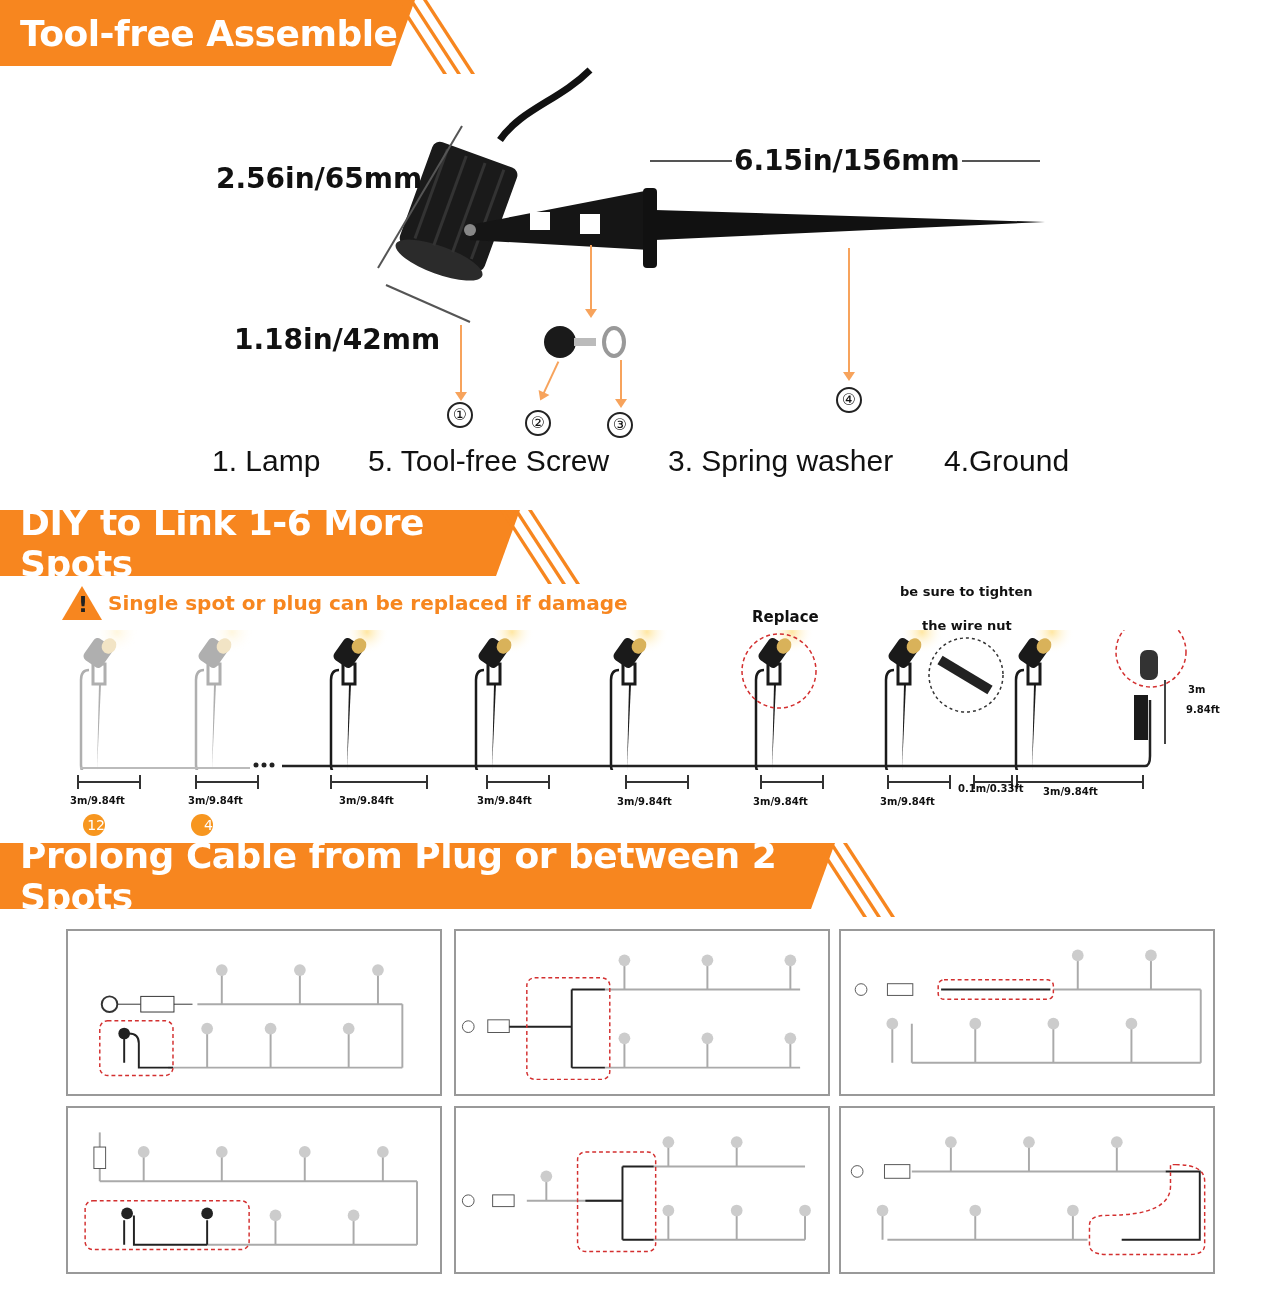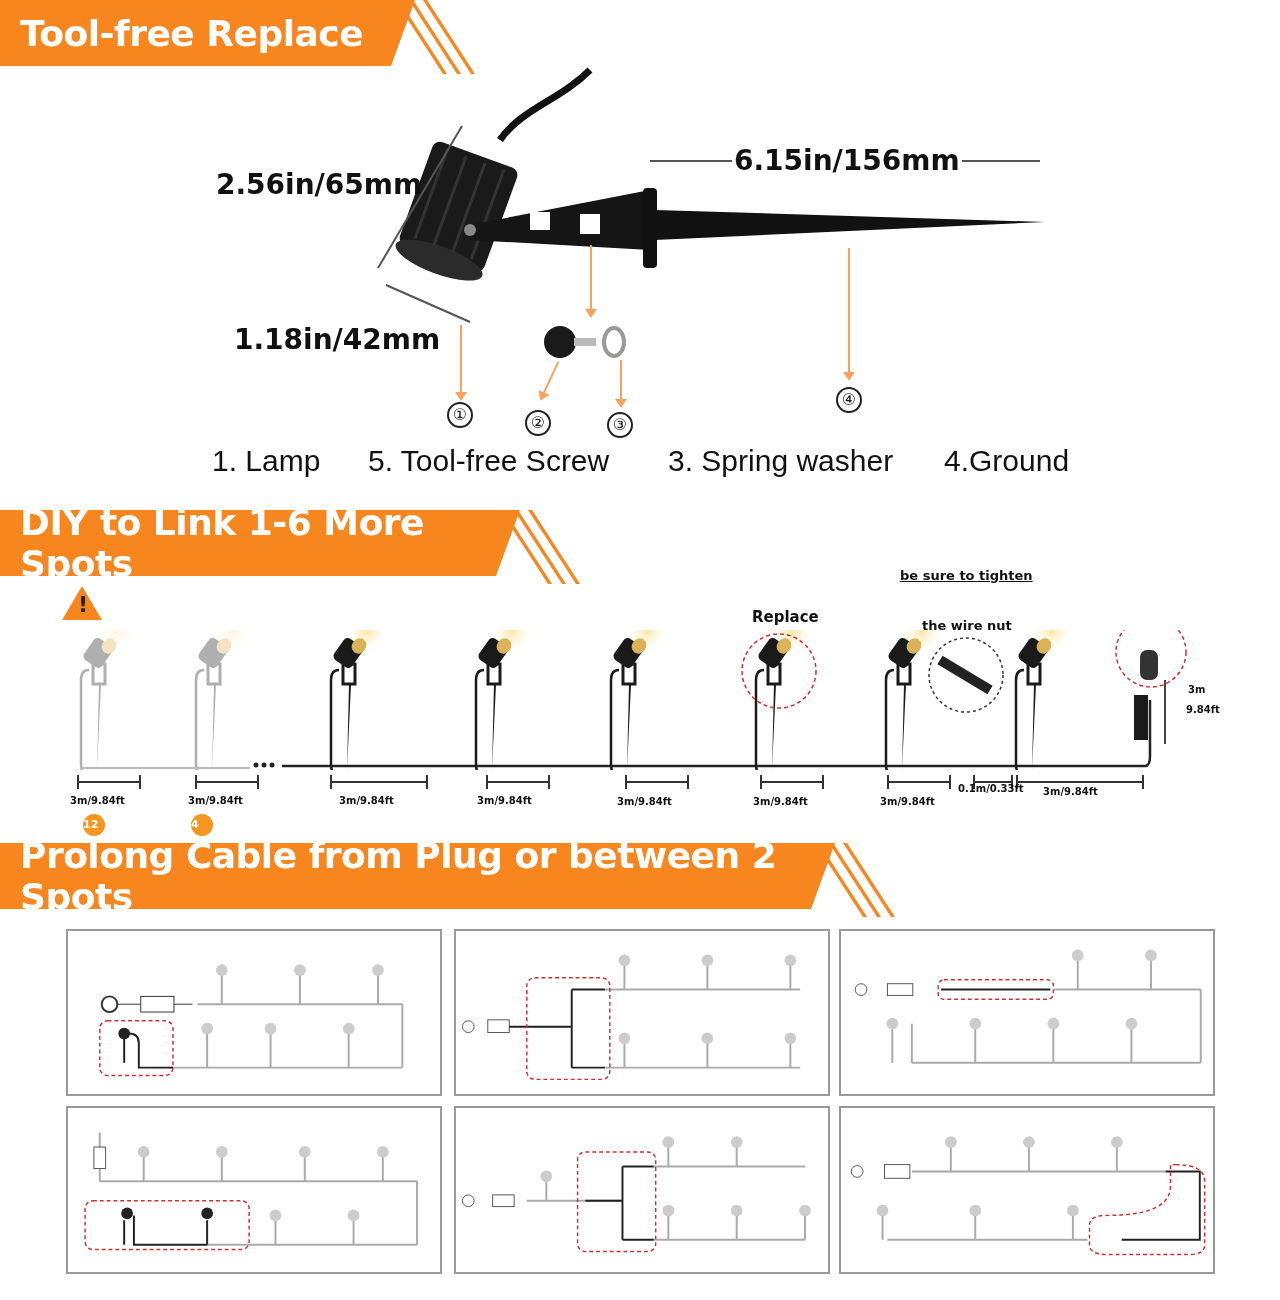--- a/index.html
+++ b/index.html
@@ -11,30 +11,30 @@
   .legend { position: absolute; top: 444px; font-size: 30px; font-family: "Liberation Sans", sans-serif; }
   .circ { position: absolute; width: 26px; height: 26px; border: 2px solid #222; border-radius: 50%; font-size: 16px; text-align: center; line-height: 22px; }
   .arrow { position: absolute; width: 2px; background: #f7a35c; }
   .arrow::after { content: ""; position: absolute; left: -5px; bottom: -8px; border-left: 6px solid transparent; border-right: 6px solid transparent; border-top: 9px solid #f7a35c; }
   .warn { position: absolute; left: 62px; top: 586px; display: flex; align-items: center; gap: 6px; color: #f7861f; font-weight: bold; font-size: 20px; }
   .tri { width: 0; height: 0; border-left: 20px solid transparent; border-right: 20px solid transparent; border-bottom: 34px solid #f7861f; position: relative; }
   .tri span { position: absolute; left: -4px; top: 6px; color: #222; font-weight: bold; font-size: 22px; }
   .len { position: absolute; font-weight: bold; font-size: 10px; }
   .dimline { position: absolute; height: 14px; border-left: 2px solid #333; border-right: 2px solid #333; }
   .dimline::after { content: ""; position: absolute; left: 0; right: 0; top: 6px; border-top: 2px solid #333; }
-  .badge { position: absolute; width: 22px; height: 22px; border-radius: 50%; background: #f7961f; color: #fff; font-size: 11px; font-weight: bold; text-align: left; line-height: 22px; }
+  .badge { position: absolute; width: 22px; height: 22px; border-radius: 50%; background: #f7961f; color: #fff; font-size: 14px; font-weight: normal; text-align: right; line-height: 22px; }
   .panel { position: absolute; border: 2px solid #999; background: #fff; }
   .panel svg { width: 100%; height: 100%; }
   .note { position: absolute; font-size: 13px; font-weight: bold; text-align: center; }
 </style>
 </head>
 <body>
 
 <div class="banner" style="top:0;width:415px;">
-  <span>Tool-free Replace</span>
+  <span>Tool-free Assemble</span>
 </div>
 <div class="stripes" style="left:395px;top:0;">
     <i style="left:0"></i>
     <i style="left:14px"></i>
     <i style="left:28px"></i>
   </div>
 
 <svg style="position:absolute;left:370px;top:60px;" width="700" height="300" viewBox="370 60 700 300">
   <path d="M500 140 C520 110 560 100 590 70" stroke="#111" stroke-width="7" fill="none"></path>
   <g transform="rotate(20 450 230)">
@@ -52,21 +52,21 @@
   <rect x="643" y="188" width="14" height="80" rx="4" fill="#111"></rect>
   <path d="M655 210 L1045 222 L655 240 Z" fill="#111"></path>
   <circle cx="560" cy="342" r="16" fill="#1a1a1a"></circle>
   <rect x="574" y="338" width="22" height="8" fill="#bbb"></rect>
   <ellipse cx="614" cy="342" rx="10" ry="14" fill="none" stroke="#999" stroke-width="4"></ellipse>
   <line x1="378" y1="268" x2="462" y2="126" stroke="#555" stroke-width="2"></line>
   <line x1="386" y1="285" x2="470" y2="322" stroke="#555" stroke-width="2"></line>
   <line x1="650" y1="161" x2="1040" y2="161" stroke="#555" stroke-width="2"></line>
 </svg>
 
-<div class="dim" style="left:216px;top:168px;">2.56in/65mm</div>
+<div class="dim" style="left:216px;top:162px;">2.56in/65mm</div>
 <div class="dim" style="left:234px;top:312px;margin-top:11px;">1.18in/42mm</div>
 <div class="dim" style="left:732px;top:144px;background:#fff;padding:0 2px;">6.15in/156mm</div>
 
 <div class="arrow" style="left:460px;top:325px;height:68px;"></div>
 <div class="arrow" style="left:550px;top:360px;height:35px;transform:rotate(25deg);"></div>
 <div class="arrow" style="left:590px;top:245px;height:65px;"></div>
 <div class="arrow" style="left:620px;top:360px;height:40px;"></div>
 <div class="arrow" style="left:848px;top:248px;height:125px;"></div>
 
 <div class="circ" style="left:447px;top:402px;">①</div>
@@ -85,20 +85,21 @@
 <div class="stripes" style="left:500px;top:510px;">
     <i style="left:0"></i>
     <i style="left:14px"></i>
     <i style="left:28px"></i>
   </div>
 
 <div class="warn">
   <div class="tri">
       <span>!</span>
     </div>
+  <span>Single spot or plug can be replaced if damage</span>
 </div>
 
 <svg style="position:absolute;left:60px;top:630px;" width="1180" height="140" viewBox="60 630 1180 140">
   <defs>
     <radialGradient id="glow" cx="0.5" cy="0.5" r="0.5">
         <stop offset="0" stop-color="#ffe08a" stop-opacity="0.8"></stop>
         <stop offset="1" stop-color="#fff" stop-opacity="0"></stop>
       </radialGradient>
     <g id="lamp">
       <circle cx="22" cy="-8" r="22" fill="url(#glow)"></circle>
@@ -128,21 +129,21 @@
   <rect x="1134" y="695" width="14" height="45" fill="#1a1a1a"></rect>
   <rect x="1140" y="650" width="18" height="30" rx="7" fill="#333"></rect>
   <circle cx="779" cy="671" r="37" fill="none" stroke="#d32f2f" stroke-width="1.5" stroke-dasharray="4 3"></circle>
   <circle cx="966" cy="675" r="37" fill="none" stroke="#333" stroke-width="1.5" stroke-dasharray="3 3"></circle>
   <path d="M940 660 L990 690" stroke="#222" stroke-width="10"></path>
   <circle cx="1151" cy="652" r="35" fill="none" stroke="#d32f2f" stroke-width="1.5" stroke-dasharray="4 3"></circle>
   <line x1="1165" y1="680" x2="1165" y2="744" stroke="#444" stroke-width="2"></line>
 </svg>
 
 <div class="note" style="left:752px;top:608px;font-size:15px;">Replace</div>
-<div class="note" style="left:900px;top:568px;text-decoration:underline;">be sure to tighten</div>
+<div class="note" style="left:900px;top:584px;">be sure to tighten</div>
 <div class="note" style="left:922px;top:618px;">the wire nut</div>
 <div class="len" style="left:1188px;top:684px;">3m</div>
 <div class="len" style="left:1178px;top:704px;margin-left:8px;">9.84ft</div>
 
 <div class="dimline" style="left:77px;top:775px;width:64px;"></div>
 <div class="dimline" style="left:195px;top:775px;width:64px;"></div>
 <div class="dimline" style="left:330px;top:775px;width:98px;"></div>
 <div class="dimline" style="left:486px;top:775px;width:64px;"></div>
 <div class="dimline" style="left:625px;top:775px;width:64px;"></div>
 <div class="dimline" style="left:760px;top:775px;width:64px;"></div>

